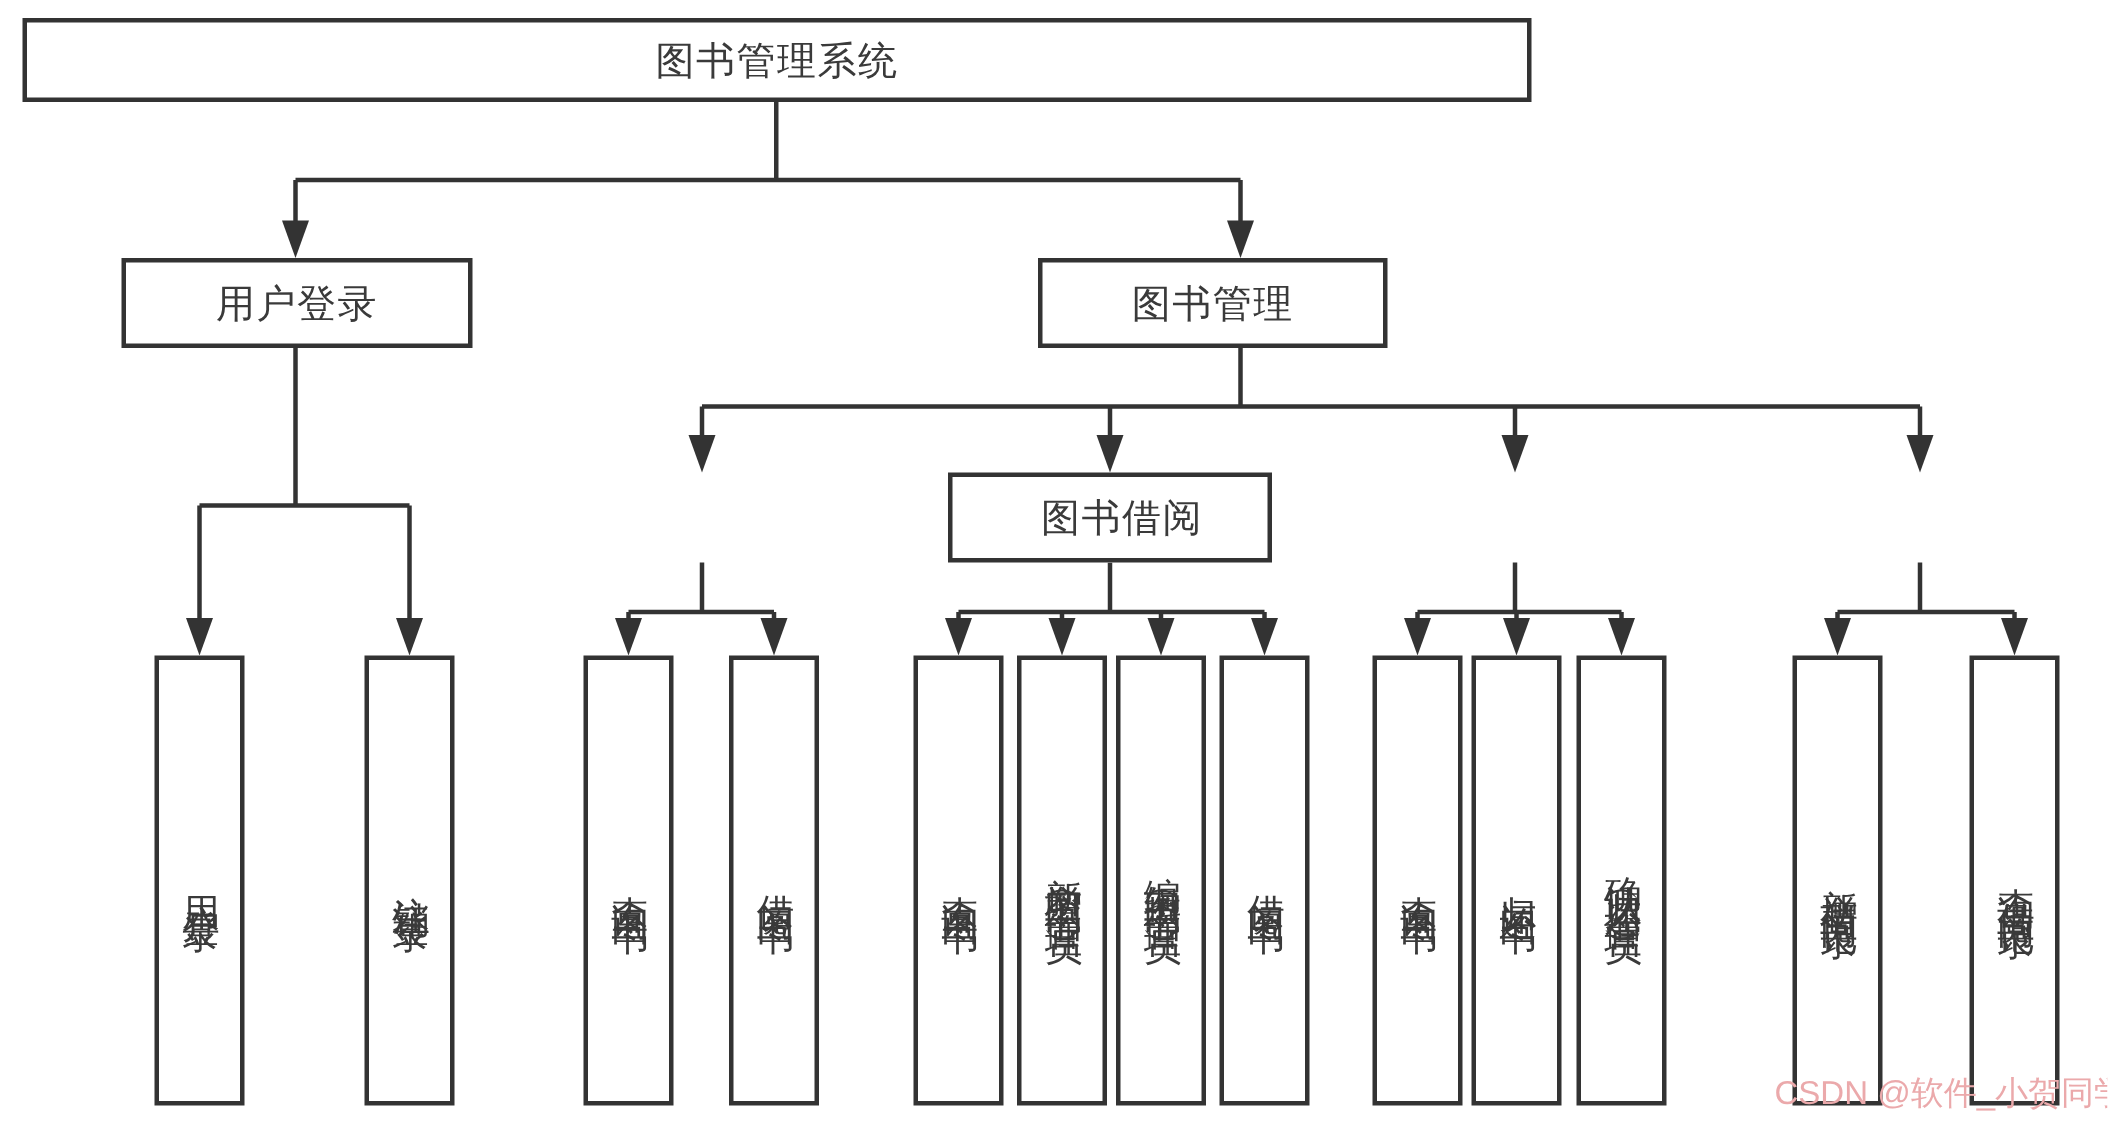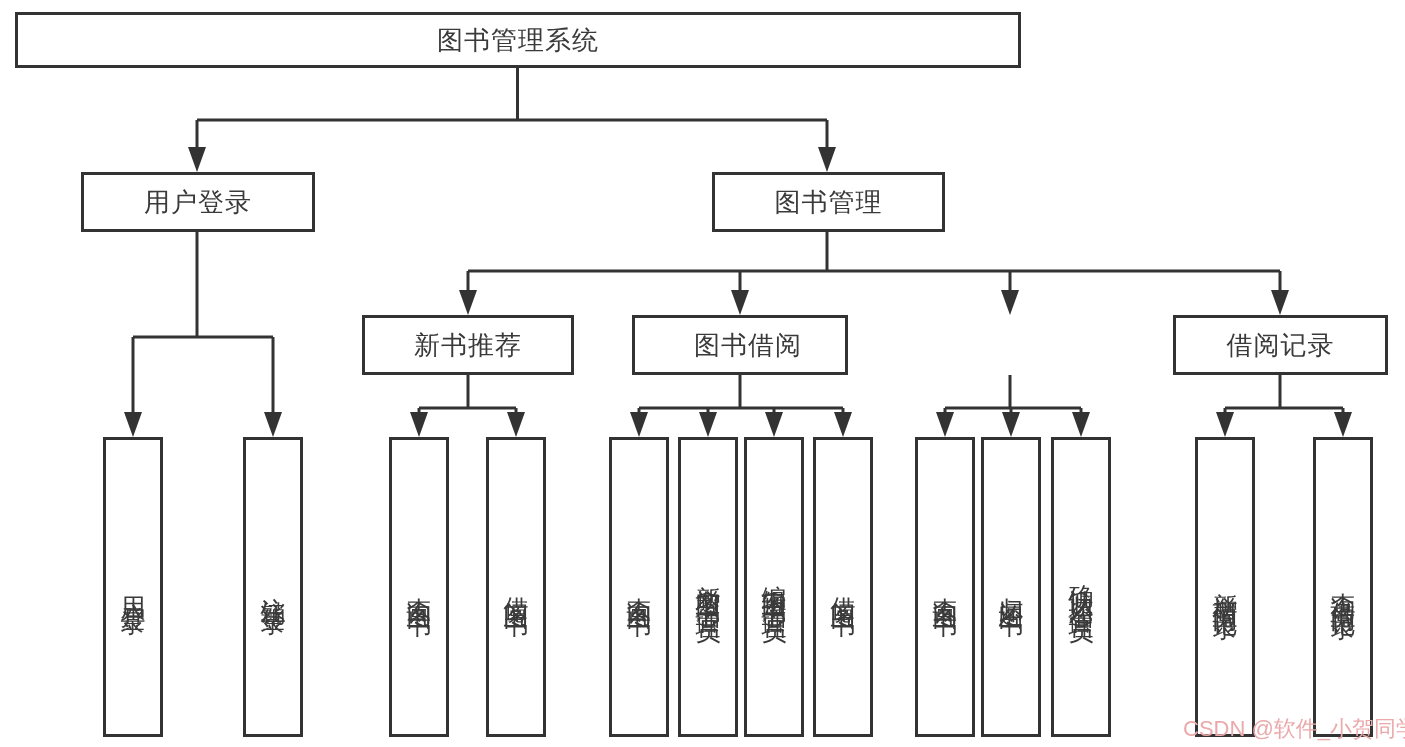--- a/index.html
+++ b/index.html
@@ -126,25 +126,23 @@
       <polygon points="1002,412 1020,412 1011,437"></polygon>
       <polygon points="1072,412 1090,412 1081,437"></polygon>
       <polygon points="1216,412 1234,412 1225,437"></polygon>
       <polygon points="1334,412 1352,412 1343,437"></polygon>
     </g>
   </svg>
 
   <div class="node hnode" style="left:15px; top:12px; width:1006px; height:56px;">图书管理系统</div>
 
   <div class="node hnode" style="left:81px; top:172px; width:234px; height:60px;">用户登录</div>
-  <div class="node hnode" style="left:712px; top:172px; width:233px; height:60px;">图书管理</div>
+  <div class="node hnode" style="left:692px; top:172px; width:233px; height:60px;">图书管理</div>
 
-  <div class="node hnode" style="left:362px; top:315px; width:212px; height:60px;">新书推荐</div>
   <div class="node hnode" style="left:632px; top:315px; width:216px; height:60px;padding-left:16px;">图书借阅</div>
-  <div class="node hnode" style="left:1173px; top:315px; width:215px; height:60px;">借阅记录</div>
 
   <div class="node vnode" style="left:103px; top:437px; width:60px; height:300px;">
     <span>用户登录</span>
     </div>
   <div class="node vnode" style="left:243px; top:437px; width:60px; height:300px;">
     <span>注销登录</span>
     </div>
 
   <div class="node vnode" style="left:389px; top:437px; width:60px; height:300px;">
     <span>查询图书</span>

